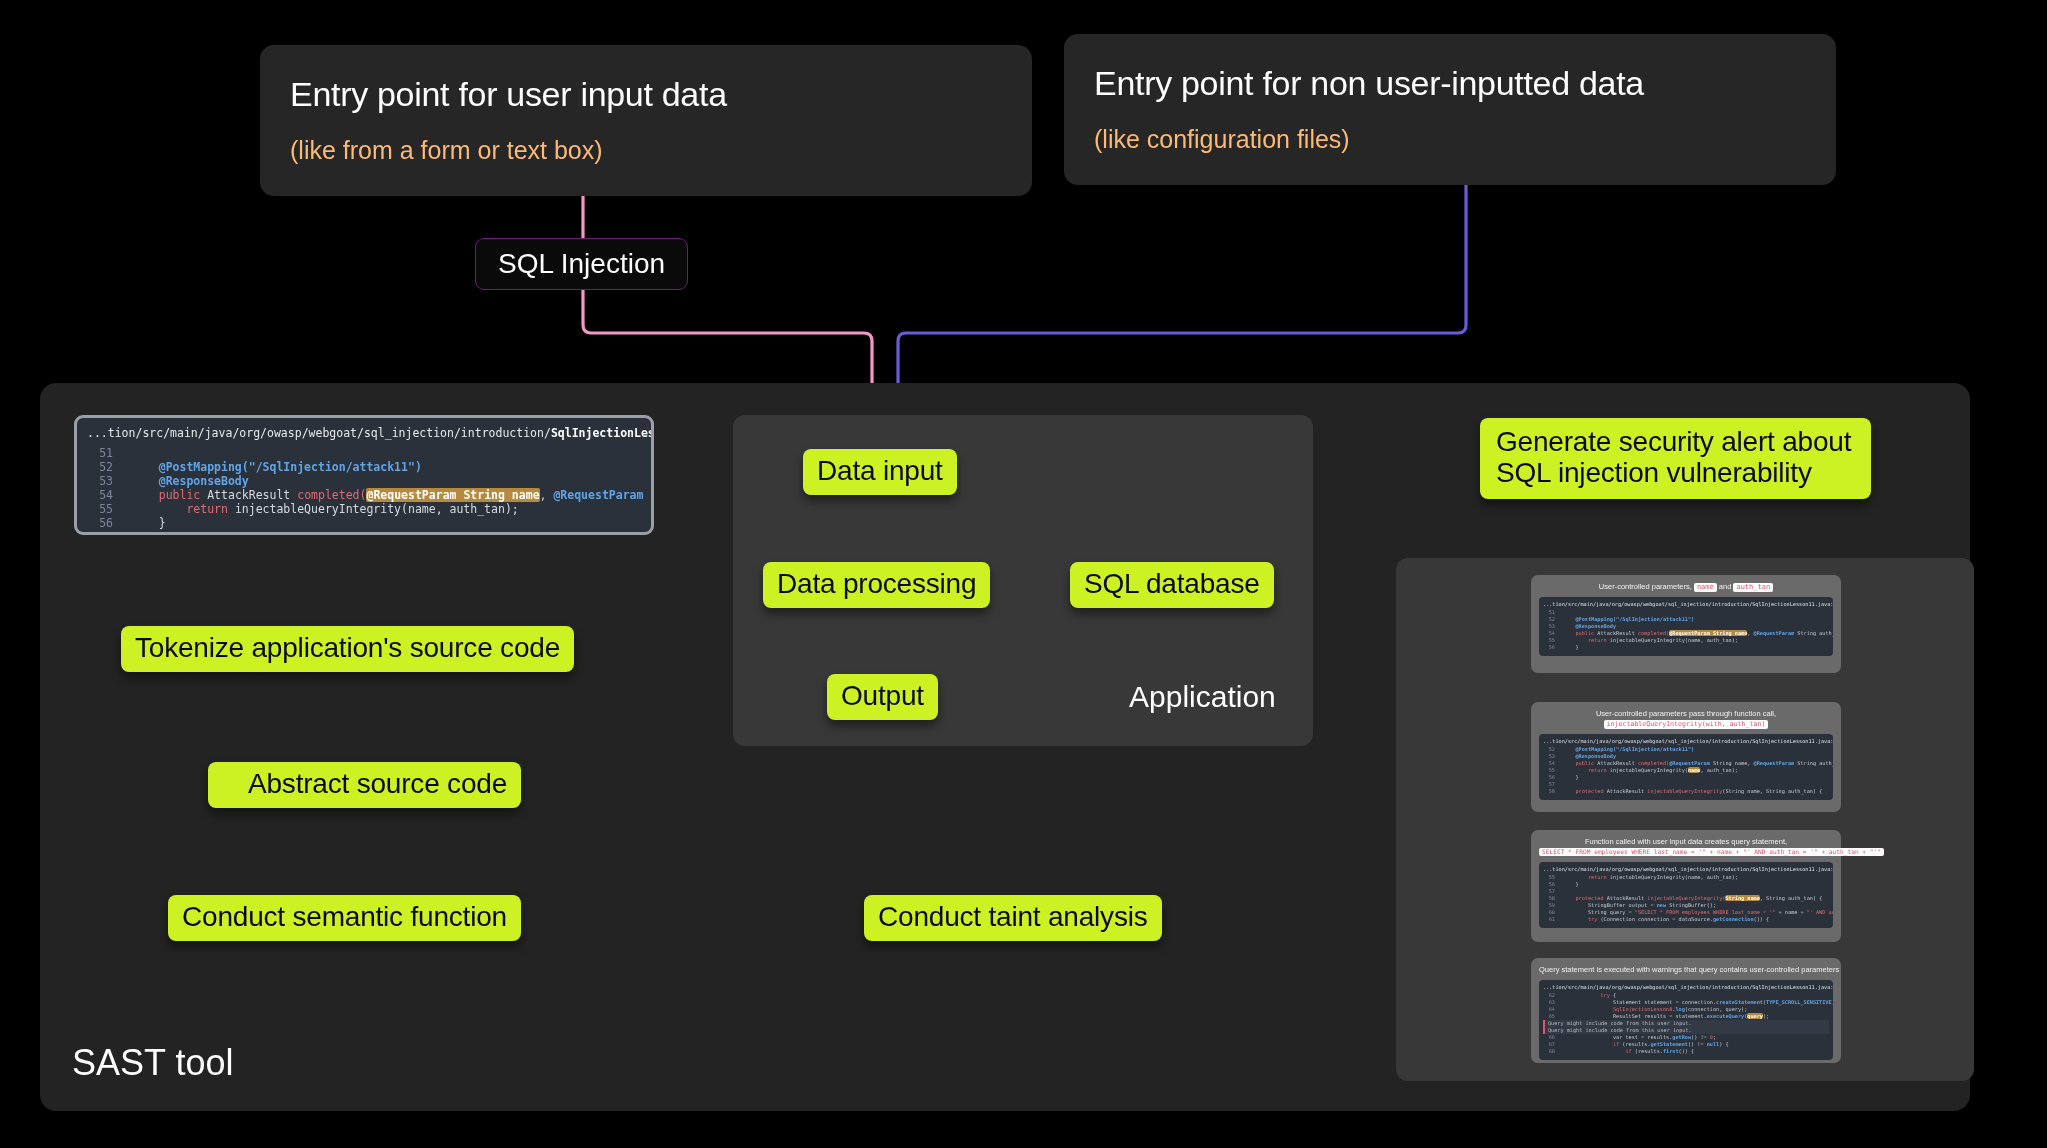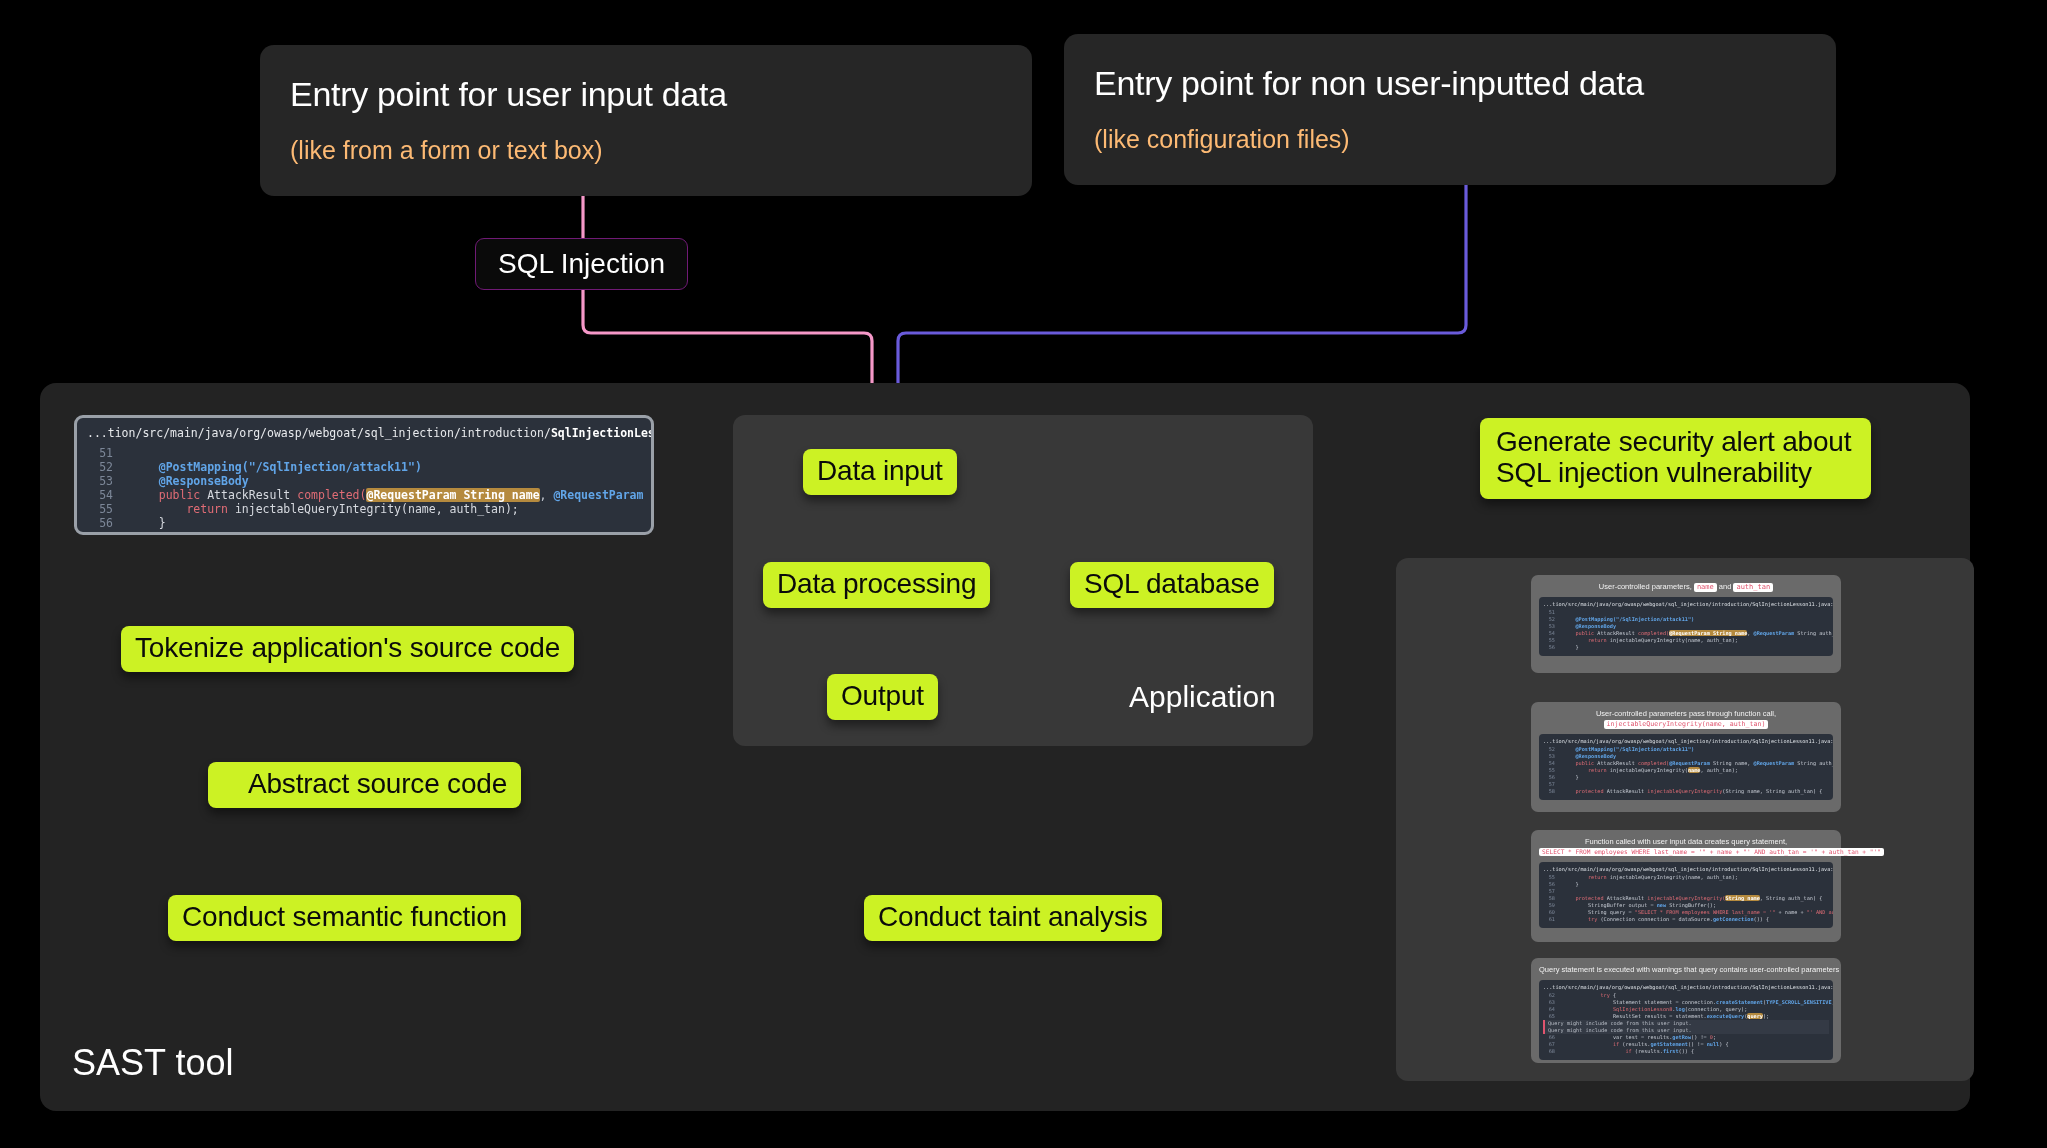--- a/index.html
+++ b/index.html
@@ -255,21 +255,21 @@
       <div class="mini-line"><span class="mini-ln">53</span>    <span class="ann">@ResponseBody</span></div>
       <div class="mini-line"><span class="mini-ln">54</span>    <span class="kw">public</span> AttackResult <span class="kw">completed(</span><span class="hl">@RequestParam String name</span>, <span class="ann">@RequestParam</span> String auth_tan) {</div>
       <div class="mini-line"><span class="mini-ln">55</span>        <span class="kw">return</span> injectableQueryIntegrity(name, auth_tan);</div>
       <div class="mini-line"><span class="mini-ln">56</span>    }</div>
     </div>
   </div>
 
   <div class="stack-card" style="left:1531px; top:702px; width:310px; height:110px;">
     <div class="stack-title">
       <div>User-controlled parameters pass through function call,</div>
-      <div><span class="tok wide">injectableQueryIntegrity(name, auth_tan)</span></div>
+      <div><span class="tok wide">injectableQueryIntegrity(with, auth_tan)</span></div>
     </div>
     <div class="mini-code">
       <div class="mini-hdr">...tion/src/main/java/org/owasp/webgoat/sql_injection/introduction/SqlInjectionLesson11.java:55</div>
       <div class="mini-line"><span class="mini-ln">52</span>    <span class="ann">@PostMapping("/SqlInjection/attack11")</span></div>
       <div class="mini-line"><span class="mini-ln">53</span>    <span class="ann">@ResponseBody</span></div>
       <div class="mini-line"><span class="mini-ln">54</span>    <span class="kw">public</span> AttackResult <span class="kw">completed(</span><span class="ann">@RequestParam</span> String name, <span class="ann">@RequestParam</span> String auth_tan) {</div>
       <div class="mini-line"><span class="mini-ln">55</span>        <span class="kw">return</span> injectableQueryIntegrity(<span class="hl">name</span>, auth_tan);</div>
       <div class="mini-line"><span class="mini-ln">56</span>    }</div>
       <div class="mini-line"><span class="mini-ln">57</span></div>
       <div class="mini-line"><span class="mini-ln">58</span>    <span class="kw">protected</span> AttackResult <span class="kw">injectableQueryIntegrity</span>(String name, String auth_tan) {</div>

